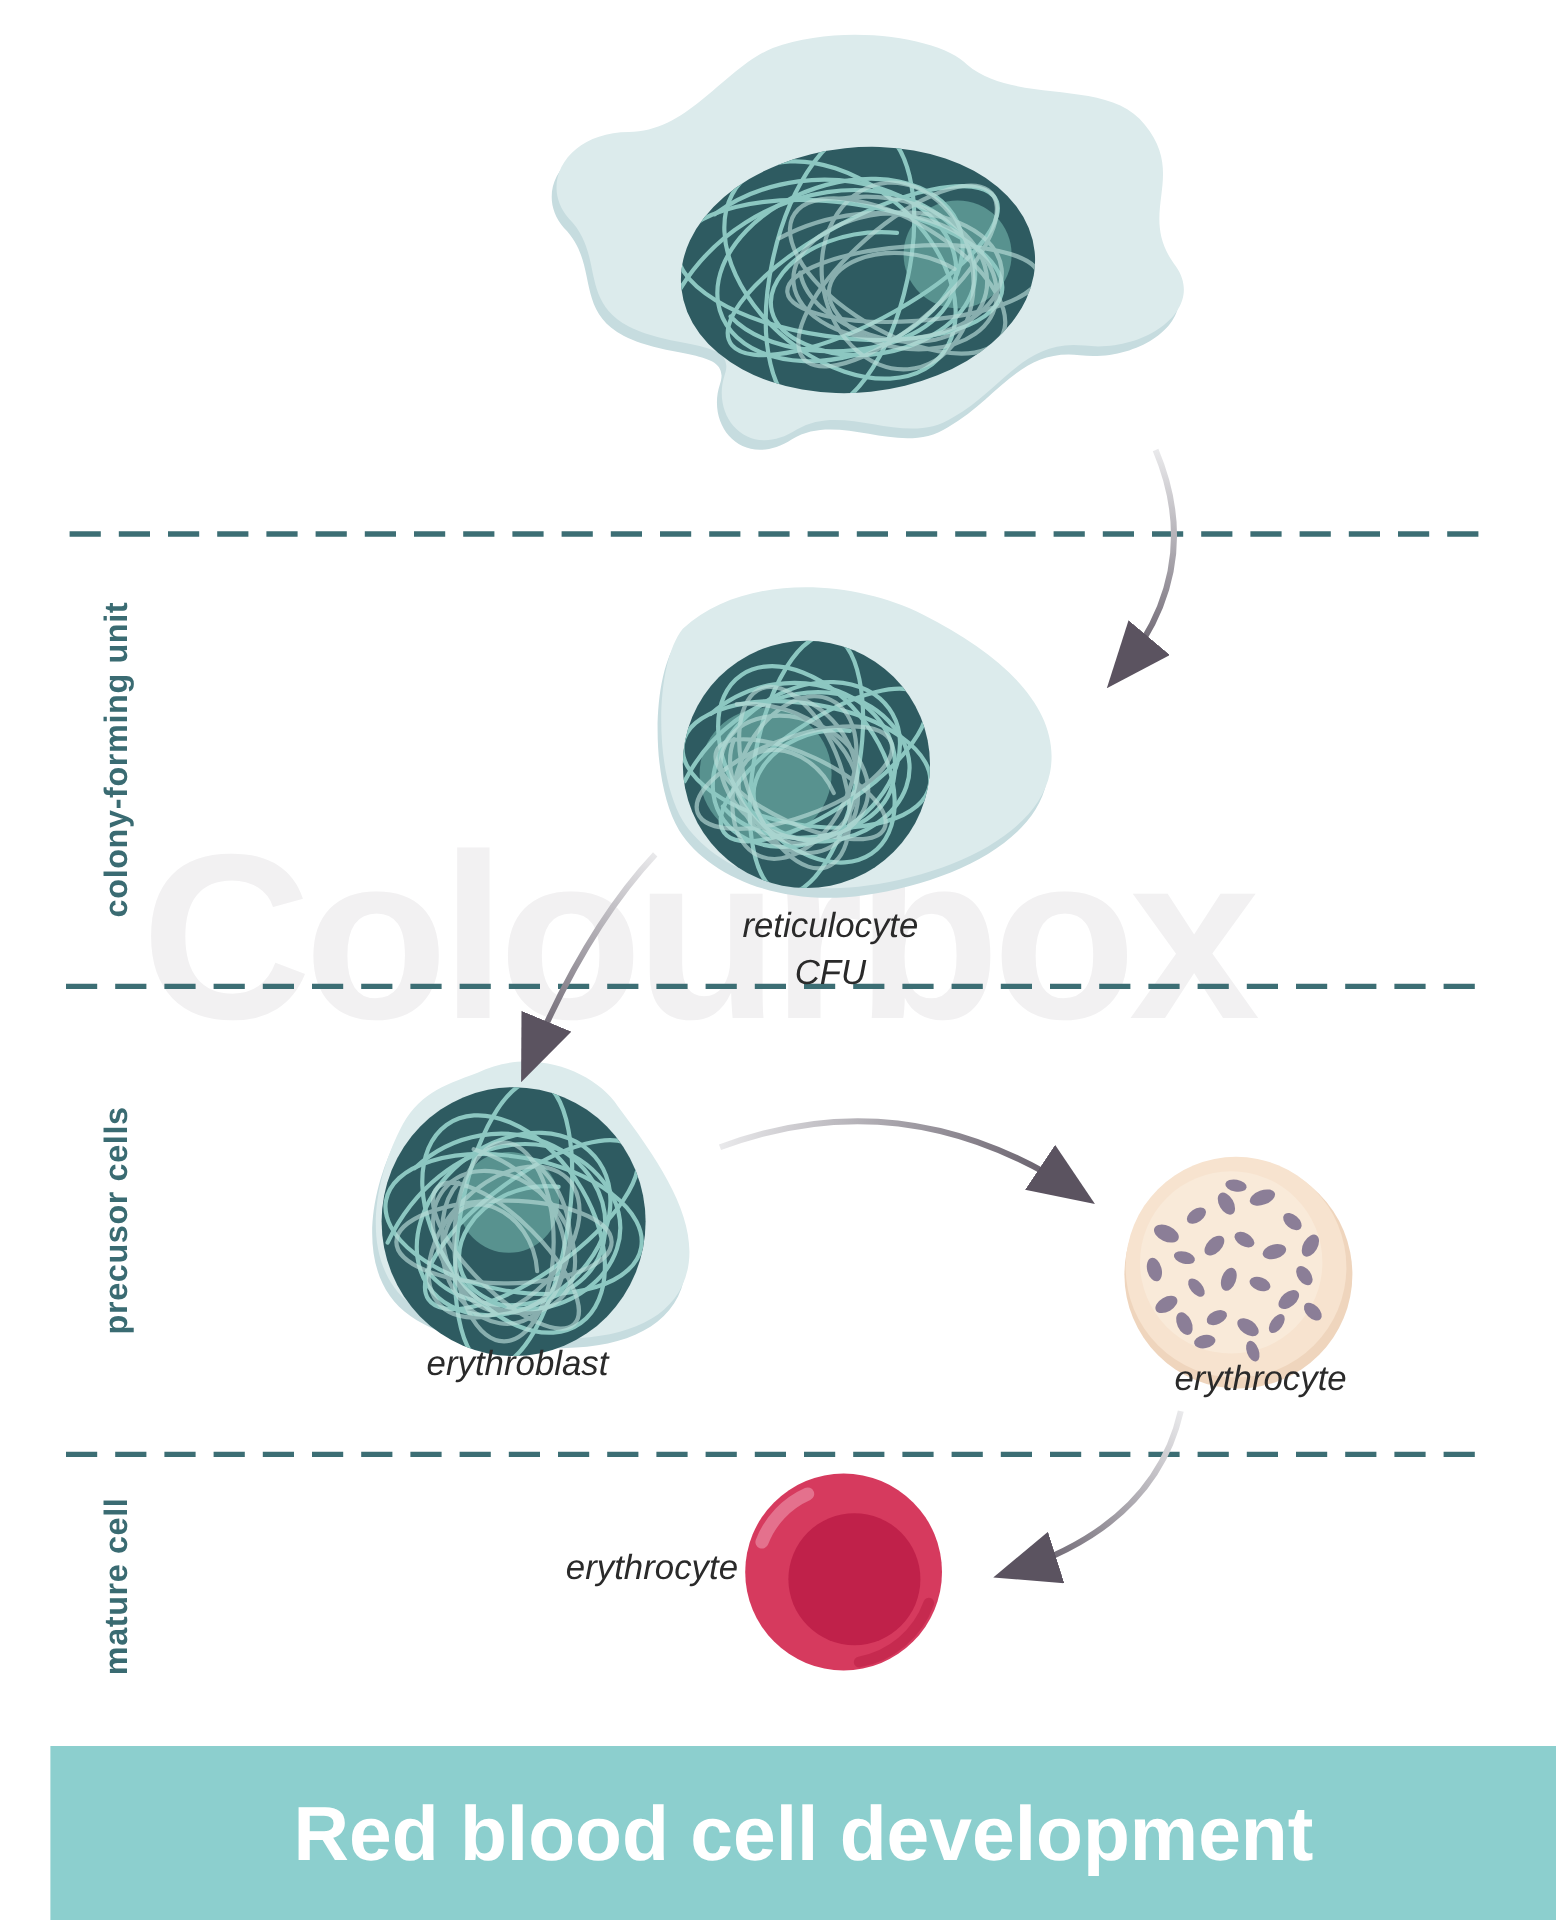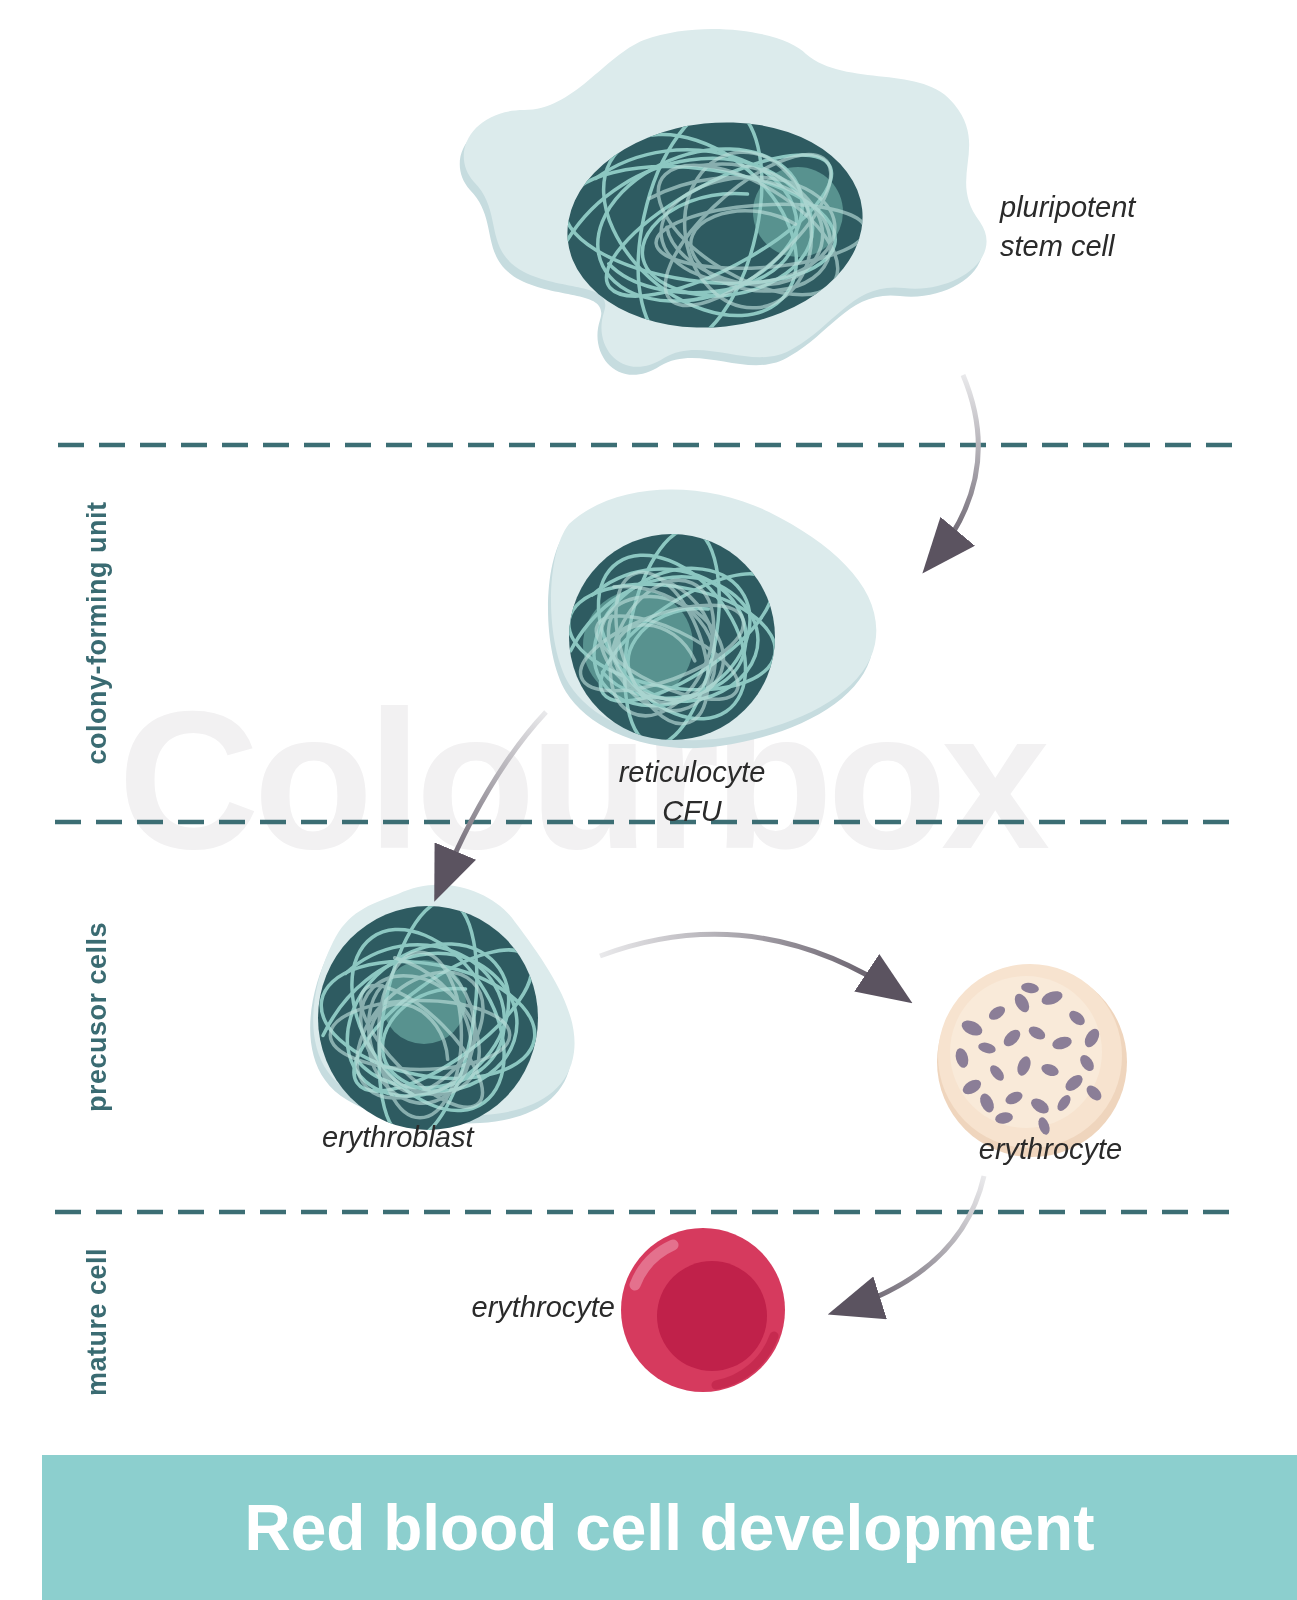--- a/index.html
+++ b/index.html
@@ -212,23 +212,22 @@
     </g>
 
     <g fill="none" stroke-width="5">
       <path d="M 963,375 Q 1005,475 932,562" stroke="url(#ag1)" marker-end="url(#ah)"></path>
       <path d="M 546,712 Q 487,775 440,888" stroke="url(#ag2)" marker-end="url(#ah)"></path>
       <path d="M 600,956 Q 755,898 900,995" stroke="url(#ag3)" marker-end="url(#ah)"></path>
       <path d="M 984,1176 Q 962,1272 842,1310" stroke="url(#ag4)" marker-end="url(#ah)"></path>
     </g>
   </svg>
 
-  <div class="stage-label" style="left:1000px;top:188px;width:180px;">pluripotent stem cell</div>
   <div class="stage-label" style="left:592px;top:753px;width:200px;text-align:center;">reticulocyte CFU</div>
-  <div class="stage-label" style="left:322px;top:1118px;width:185px;text-align:left;font-style:italic;">erythroblast</div>
+  <div class="stage-label" style="left:322px;top:1118px;width:185px;text-align:right;font-style:italic;">erythroblast</div>
   <div class="stage-label" style="left:958px;top:1130px;width:185px;text-align:center;">erythrocyte</div>
   <div class="stage-label" style="left:465px;top:1288px;width:150px;text-align:right;">erythrocyte</div>
 
   <div class="section-label" style="left:97px;top:633px;">colony-forming unit</div>
   <div class="section-label" style="left:97px;top:1017px;">precusor cells</div>
   <div class="section-label" style="left:97px;top:1322px;">mature cell</div>
 
   <div class="banner">
     <div class="banner-title">Red blood cell development</div>
   </div>

